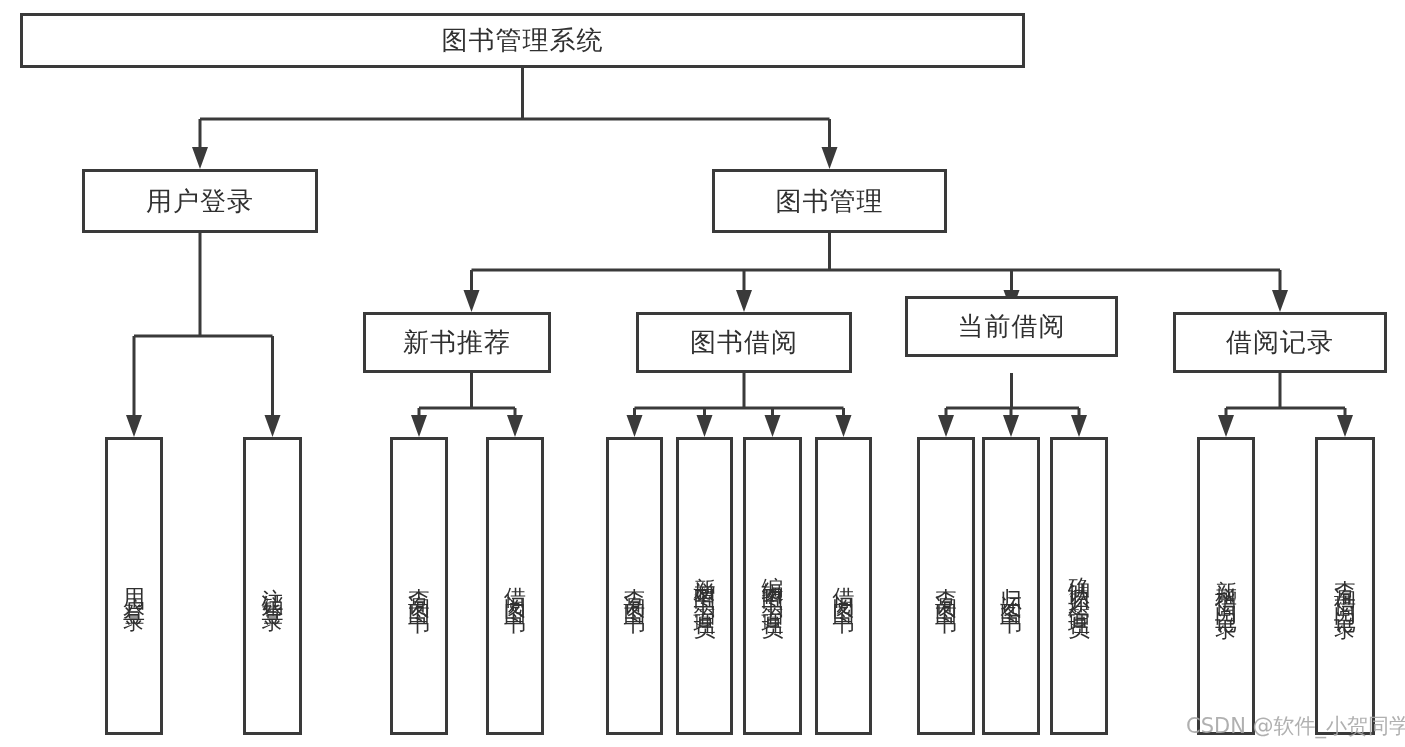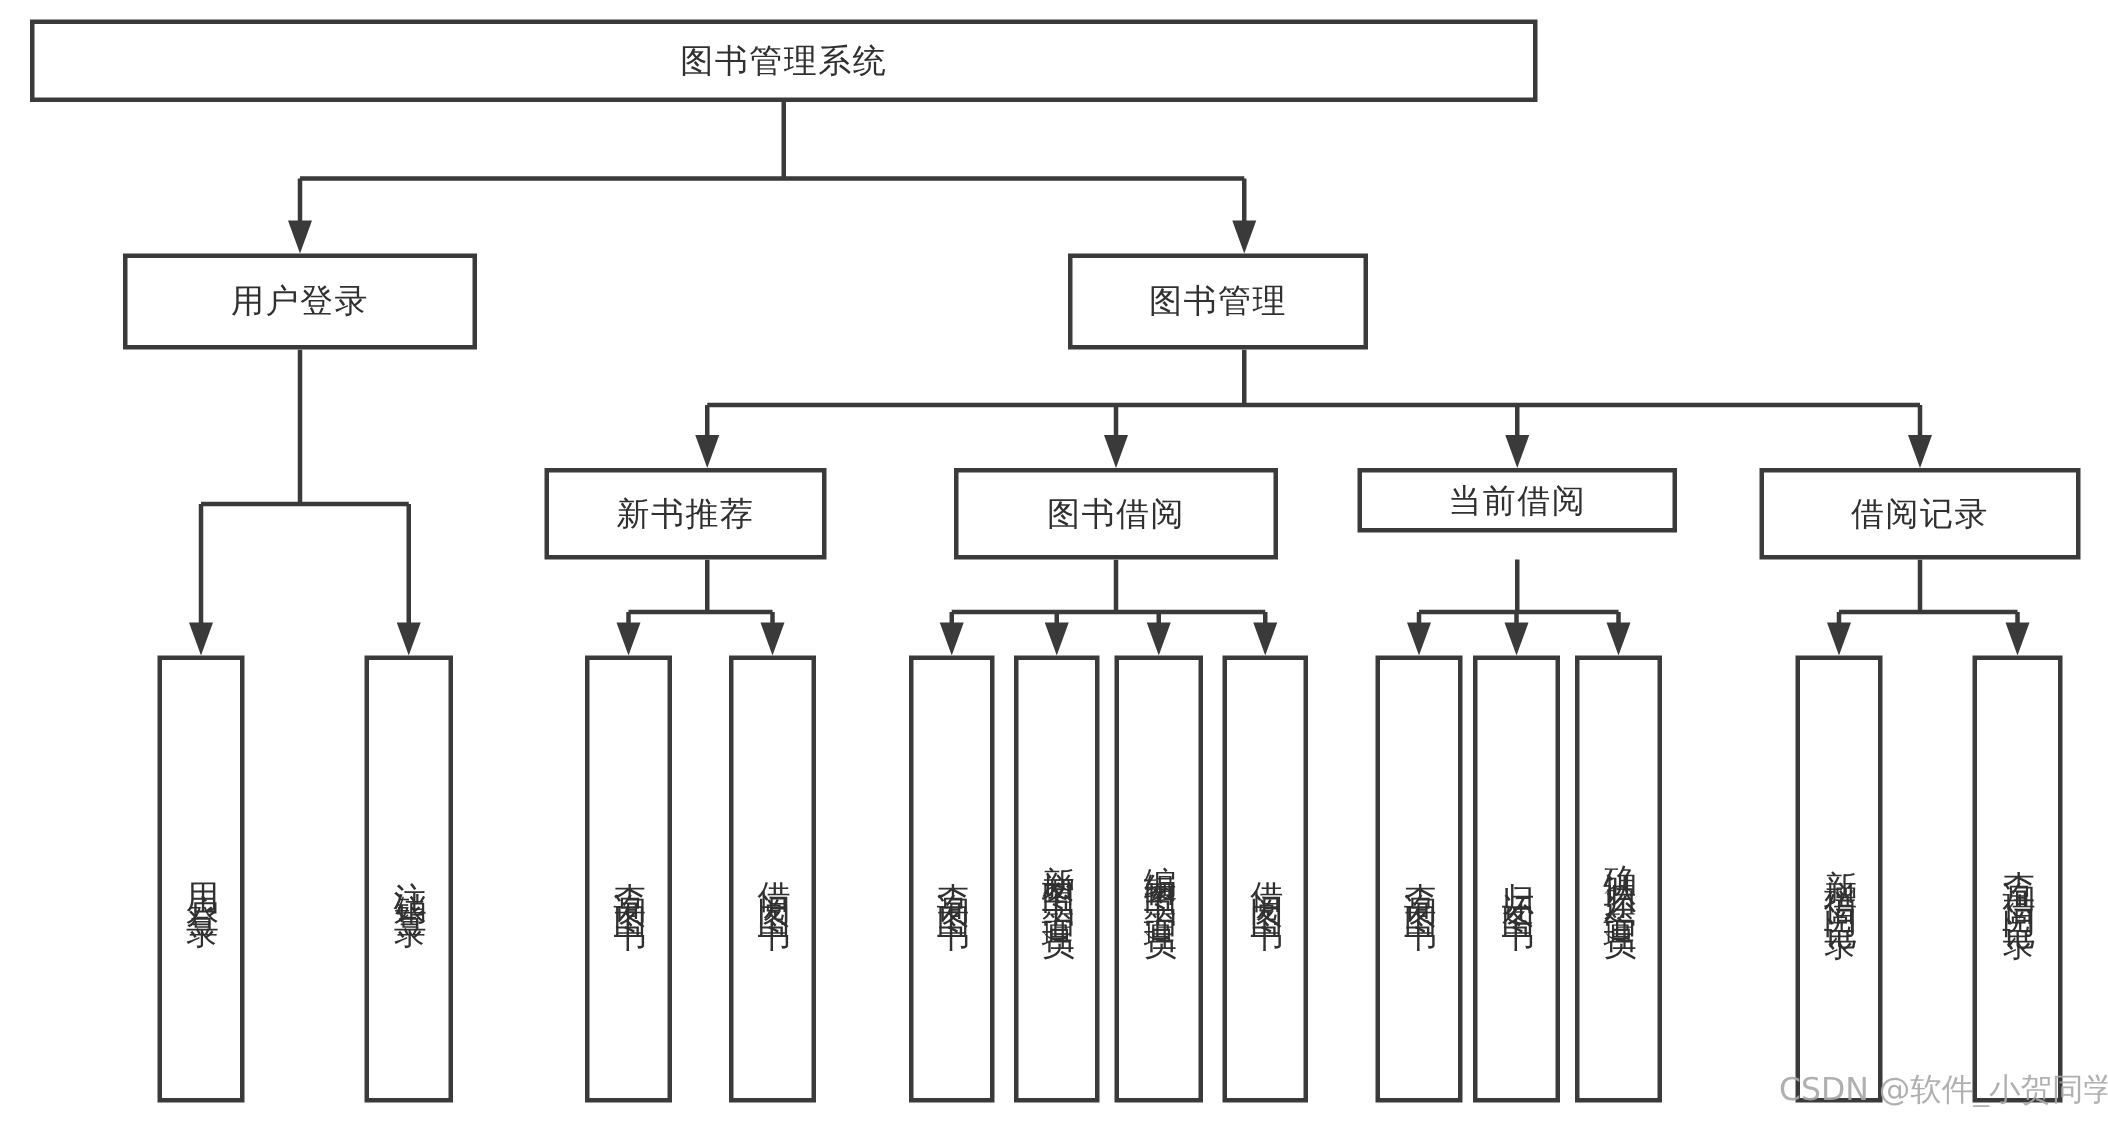--- a/index.html
+++ b/index.html
@@ -33,21 +33,21 @@
     position: absolute;
     box-sizing: border-box;
     background: #ffffff;
     border: 3px solid #3a3a3a;
     display: flex;
     align-items: center;
     justify-content: center;
     color: #303030;
   }
   .hbox .lbl {
-    font-size: 22px;
+    font-size: 26px;
     letter-spacing: 1px;
     white-space: nowrap;
   }
   .vbox {
     top: 437px;
     height: 298px;
   }
   .vbox .lbl {
     writing-mode: vertical-rl;
     text-orientation: mixed;
@@ -130,31 +130,31 @@
       M1337 415 L1353 415 L1345 437 Z"></path>
   </svg>
 
   <div class="box hbox" style="left:20px;top:13px;width:1005px;height:55px">
     <span class="lbl">图书管理系统</span>
   </div>
 
   <div class="box hbox" style="left:82px;top:169px;width:236px;height:64px">
     <span class="lbl">用户登录</span>
   </div>
-  <div class="box hbox" style="left:712px;top:169px;width:200px;height:64px">
+  <div class="box hbox" style="left:712px;top:169px;width:235px;height:64px">
     <span class="lbl">图书管理</span>
   </div>
 
   <div class="box hbox" style="left:363px;top:312px;width:188px;height:61px">
     <span class="lbl">新书推荐</span>
   </div>
   <div class="box hbox" style="left:636px;top:312px;width:216px;height:61px">
     <span class="lbl">图书借阅</span>
   </div>
-  <div class="box hbox" style="left:905px;top:312px;width:213px;height:43px">
+  <div class="box hbox" style="left:905px;top:296px;width:213px;height:61px">
     <span class="lbl">当前借阅</span>
   </div>
   <div class="box hbox" style="left:1173px;top:312px;width:214px;height:61px">
     <span class="lbl">借阅记录</span>
   </div>
 
   <div class="box vbox" style="left:105px;width:58px">
     <span class="lbl">用户登录</span>
   </div>
   <div class="box vbox" style="left:243px;width:59px">

